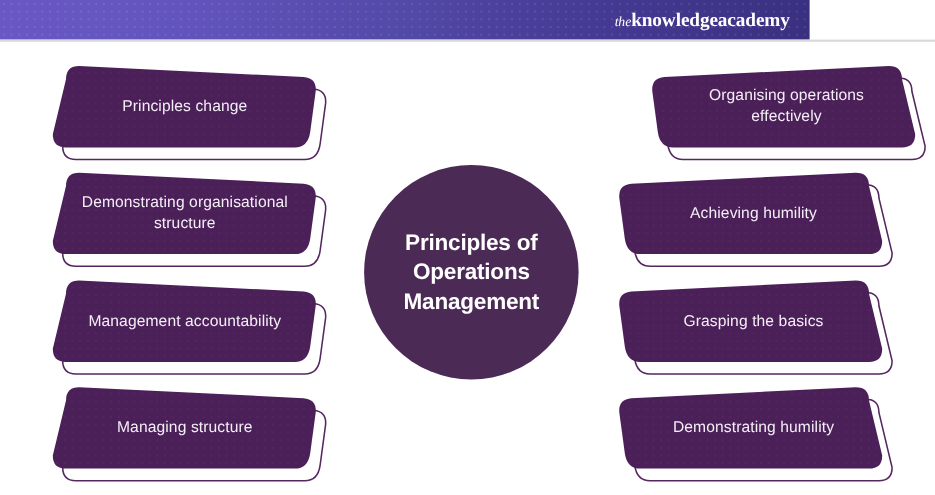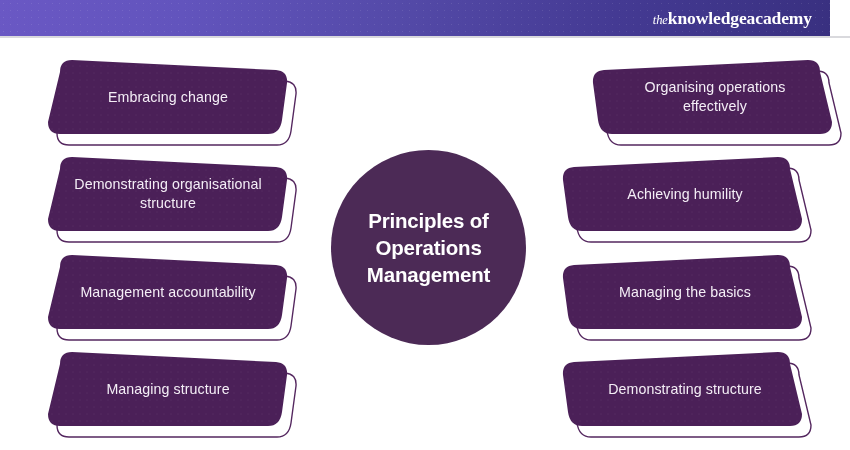--- a/index.html
+++ b/index.html
@@ -12,21 +12,21 @@
     background: #ffffff;
     font-family: "Liberation Sans", sans-serif;
     overflow: hidden;
     position: relative;
   }
 
   
   .header {
     position: absolute;
     left: 0; top: 0;
-    width: 830px;
+    width: 736px;
     height: 36px;
     background: linear-gradient(100deg, #6a58c4 0%, #6254bd 22%, #544aa8 48%, #443a93 74%, #393080 100%);
     overflow: hidden;
   }
   .header-dots {
     position: absolute;
     inset: 0;
     background-image: radial-gradient(rgba(255,255,255,0.10) 0.7px, transparent 0.9px);
     background-size: 7px 7px;
     pointer-events: none;
@@ -139,21 +139,21 @@
   </svg>
   <svg class="solid" viewBox="0 0 248 78" width="248" height="78">
     <defs>
       <pattern id="dotsL1" width="7" height="7" patternUnits="userSpaceOnUse">
         <circle cx="1" cy="1" r="0.55" fill="rgba(255,255,255,0.09)"></circle>
       </pattern>
     </defs>
     <path id="pL1" d="M16 14 Q16 2 28 2 L232 12 Q244 13 243 25 L238 62 Q236 76 224 76 L16 76 Q4 76 4 64 Z" fill="#4b2058"></path>
     <path d="M16 14 Q16 2 28 2 L232 12 Q244 13 243 25 L238 62 Q236 76 224 76 L16 76 Q4 76 4 64 Z" fill="url(#dotsL1)"></path>
   </svg>
-  <div class="solid-label">Embracing change</div>
+  <div class="solid-label">Principles change</div>
 </div>
 
 <div class="box left" style="left:44px; top:155px;">
   <svg class="ghost" viewBox="0 0 248 78" width="248" height="78">
     <path d="M16 14 Q16 2 28 2 L232 12 Q244 13 243 25 L238 62 Q236 76 224 76 L16 76 Q4 76 4 64 Z" fill="none" stroke="#54275f" stroke-width="1.4"></path>
   </svg>
   <svg class="solid" viewBox="0 0 248 78" width="248" height="78">
     <defs>
       <pattern id="dotsL2" width="7" height="7" patternUnits="userSpaceOnUse">
         <circle cx="1" cy="1" r="0.55" fill="rgba(255,255,255,0.09)"></circle>
@@ -235,30 +235,30 @@
   </svg>
   <svg class="solid" viewBox="0 0 248 78" width="248" height="78">
     <defs>
       <pattern id="dotsR3" width="7" height="7" patternUnits="userSpaceOnUse">
         <circle cx="1" cy="1" r="0.55" fill="rgba(255,255,255,0.09)"></circle>
       </pattern>
     </defs>
     <path d="M232 14 Q232 2 220 2 L16 12 Q4 13 5 25 L10 62 Q12 76 24 76 L232 76 Q244 76 244 64 Z" fill="#4b2058"></path>
     <path d="M232 14 Q232 2 220 2 L16 12 Q4 13 5 25 L10 62 Q12 76 24 76 L232 76 Q244 76 244 64 Z" fill="url(#dotsR3)"></path>
   </svg>
-  <div class="solid-label">Managing the basics</div>
+  <div class="solid-label">Grasping the basics</div>
 </div>
 
 <div class="box right" style="left:558px; top:350px;">
   <svg class="ghost" viewBox="0 0 248 78" width="248" height="78">
     <path d="M232 14 Q232 2 220 2 L16 12 Q4 13 5 25 L10 62 Q12 76 24 76 L232 76 Q244 76 244 64 Z" fill="none" stroke="#54275f" stroke-width="1.4"></path>
   </svg>
   <svg class="solid" viewBox="0 0 248 78" width="248" height="78">
     <defs>
       <pattern id="dotsR4" width="7" height="7" patternUnits="userSpaceOnUse">
         <circle cx="1" cy="1" r="0.55" fill="rgba(255,255,255,0.09)"></circle>
       </pattern>
     </defs>
     <path d="M232 14 Q232 2 220 2 L16 12 Q4 13 5 25 L10 62 Q12 76 24 76 L232 76 Q244 76 244 64 Z" fill="#4b2058"></path>
     <path d="M232 14 Q232 2 220 2 L16 12 Q4 13 5 25 L10 62 Q12 76 24 76 L232 76 Q244 76 244 64 Z" fill="url(#dotsR4)"></path>
   </svg>
-  <div class="solid-label">Demonstrating structure</div>
+  <div class="solid-label">Demonstrating humility</div>
 </div>
 
 </body></html>

